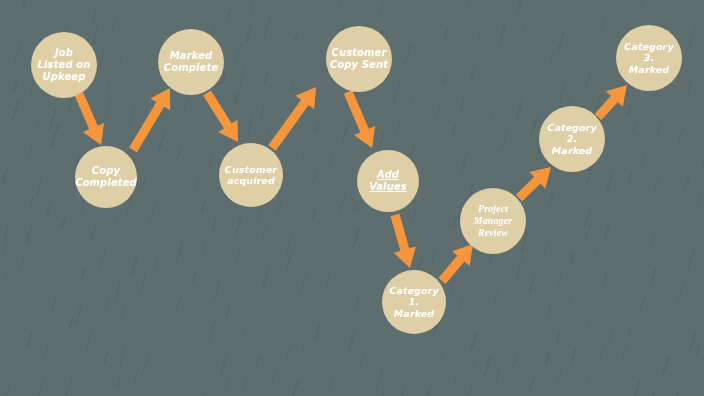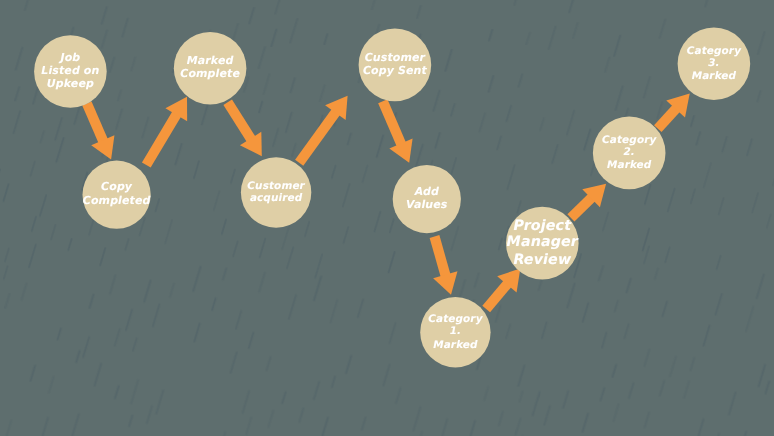--- a/index.html
+++ b/index.html
@@ -418,30 +418,30 @@
       </div>
       <div class="node" style="left: 219px; top: 143px; width: 64px; height: 64px; background: rgb(223, 207, 166);">
         <span class="lbl" style="font-size: 9.5px; color: rgb(255, 255, 255);">Customer
 acquired</span>
       </div>
       <div class="node" style="left: 303px; top: 26px; width: 66px; height: 66px; background: rgb(223, 207, 166); margin-left: 23px;">
         <span class="lbl" style="font-size: 10px; color: rgb(255, 255, 255);">Customer
 Copy Sent</span>
       </div>
       <div class="node" style="left: 357px; top: 150px; width: 62px; height: 62px; background: rgb(223, 207, 166);">
-        <span class="lbl" style="font-size: 10px; color: rgb(255, 255, 255);">Add
+        <span class="lbl" style="font-size: 10px; color: rgb(255, 255, 255); text-decoration: underline;">Add
 Values</span>
       </div>
       <div class="node" style="left: 382px; top: 270px; width: 64px; height: 64px; background: rgb(223, 207, 166);">
         <span class="lbl" style="font-size: 9.5px; color: rgb(255, 255, 255);">Category
 1.
 Marked</span>
       </div>
       <div class="node" style="left: 460px; top: 188px; width: 66px; height: 66px; background: rgb(223, 207, 166);">
-        <span class="lbl" style="font-size: 13px; color: rgb(255, 255, 255);">Project
+        <span class="lbl" style="font-size: 10px; color: rgb(255, 255, 255); font-family: Liberation Serif, serif;">Project
 Manager
 Review</span>
       </div>
       <div class="node" style="left: 539px; top: 106px; width: 66px; height: 66px; background: rgb(223, 207, 166);">
         <span class="lbl" style="font-size: 9.5px; color: rgb(255, 255, 255);">Category
 2.
 Marked</span>
       </div>
       <div class="node" style="left: 616px; top: 25px; width: 66px; height: 66px; background: rgb(223, 207, 166);">
         <span class="lbl" style="font-size: 9.5px; color: rgb(255, 255, 255);">Category

